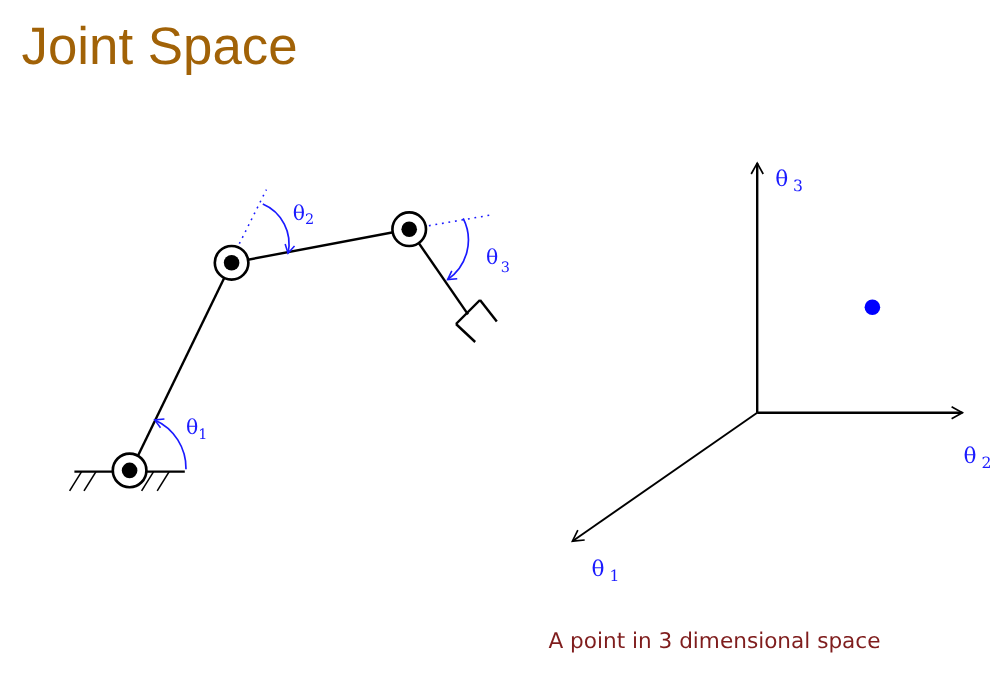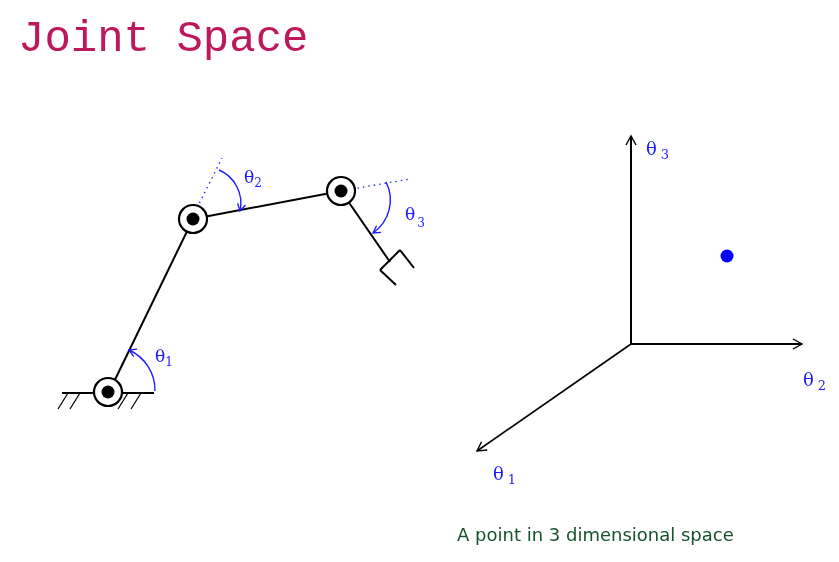--- a/index.html
+++ b/index.html
@@ -1,20 +1,20 @@
 <!DOCTYPE html>
 <html><head>
 <meta charset="utf-8">
 <style>
   html, body { margin: 0; padding: 0; background: #ffffff; }
   body { width: 839px; height: 562px; position: relative; overflow: hidden; font-family: "Liberation Sans", sans-serif; }
-  .title { position: absolute; left: 18px; top: 14px; font-size: 44px; font-weight: 300; color: #be185d; font-family: Liberation Mono, monospace; letter-spacing: 0px; }
+  .title { position: absolute; left: 18px; top: 14px; font-size: 44px; font-weight: 300; color: #a16207; font-family: Liberation Sans, sans-serif; letter-spacing: 0px; }
   svg.fig { position: absolute; left: 0; top: 0; }
   .lbl { font-family: "DejaVu Serif", serif; fill: #1a1aff; }
-  .caption { position: absolute; left: 457px; top: 524px; font-size: 18px; color: #14532d; font-family: "DejaVu Sans", sans-serif; }
+  .caption { position: absolute; left: 457px; top: 524px; font-size: 18px; color: #7f1d1d; font-family: "DejaVu Sans", sans-serif; }
 </style>
 </head>
 <body>
 
 <div class="title">Joint Space</div>
 
 <svg class="fig" width="839" height="562" viewBox="0 0 839 562">
   <defs>
     <marker id="arrBlack" markerWidth="12" markerHeight="12" refX="10" refY="6" orient="auto" markerUnits="userSpaceOnUse">
       <path d="M1,1 L10,6 L1,11" fill="none" stroke="#000" stroke-width="1.4"></path>

